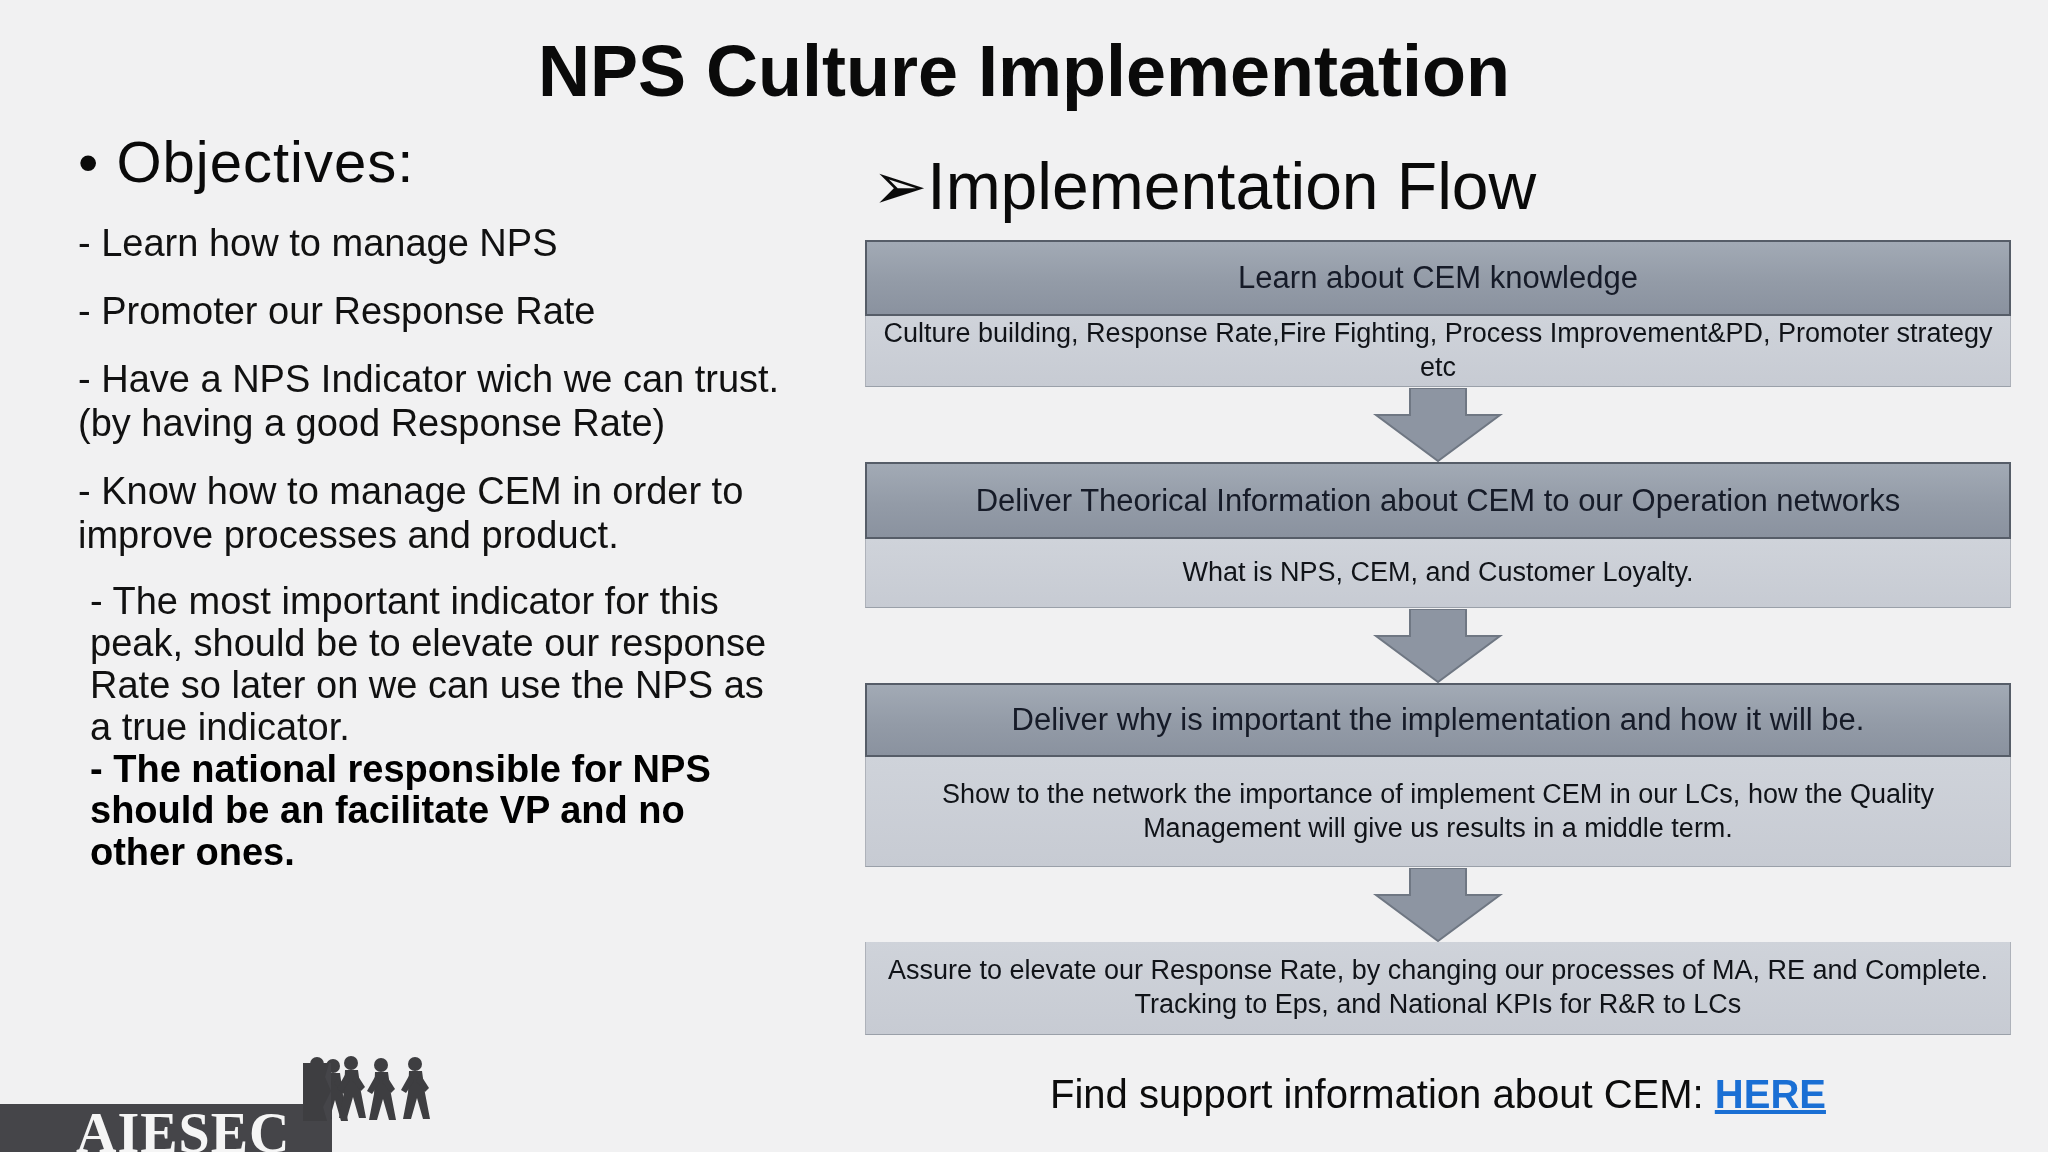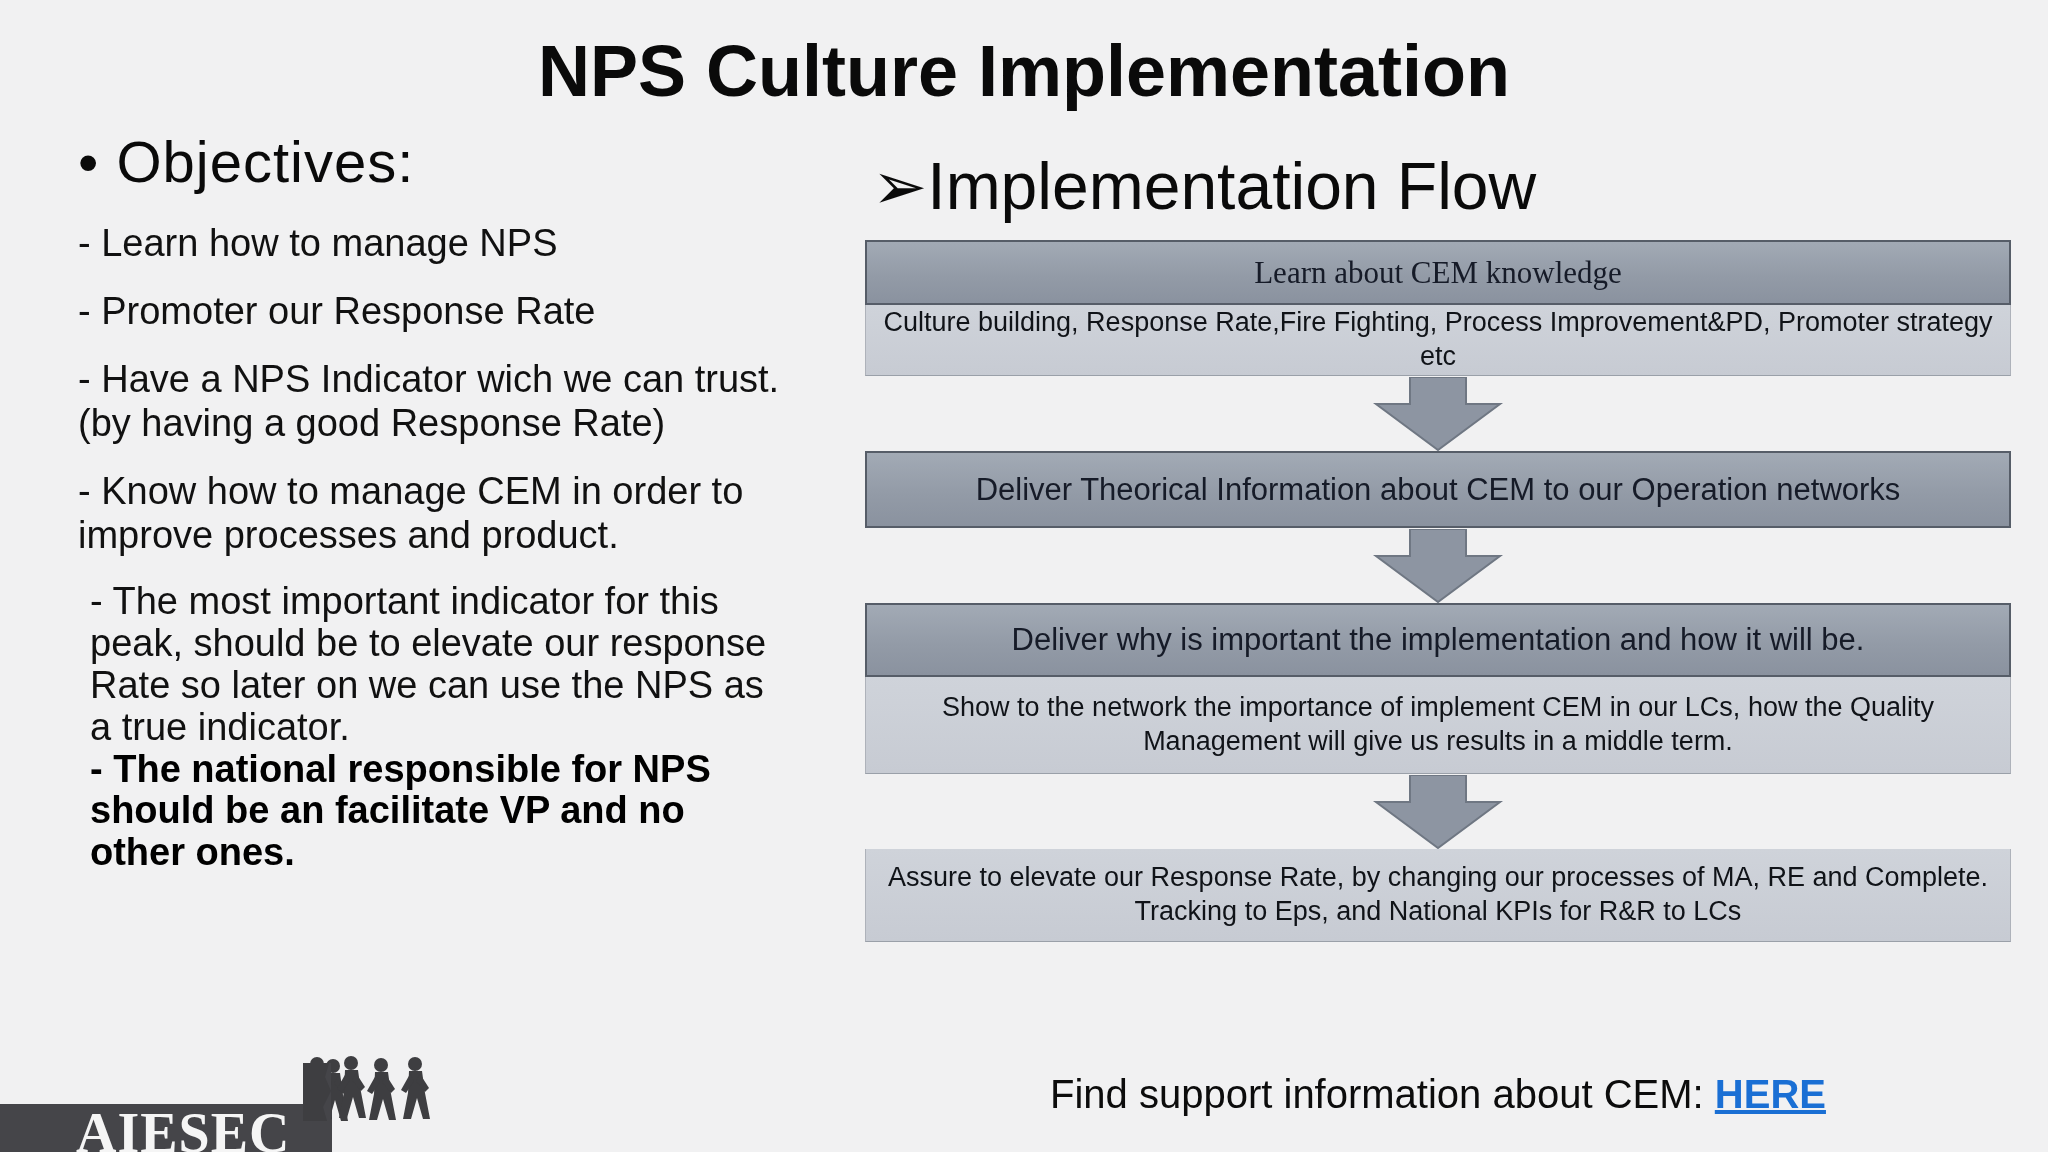--- a/index.html
+++ b/index.html
@@ -55,23 +55,23 @@
   }
   .step-detail {
     background: linear-gradient(180deg, #cfd3da 0%, #c7cbd3 100%);
     border-left: 1px solid #aeb2ba; border-right: 1px solid #aeb2ba;
     border-bottom: 1px solid #9aa0a9;
     display: flex; align-items: center; justify-content: center;
     text-align: center;
     font-size: 27px; color: #101318; line-height: 1.25;
     padding: 6px 8px;
   }
-  .h1 { height: 65px; font-family: Liberation Serif, serif; }  .d1 { height: 71px; }
+  .h1 { height: 76px; }  .d1 { height: 71px; }
   .h2 { height: 77px; }  .d2 { height: 69px; }
-  .h3 { height: 74px; }  .d3 { height: 97px; }
+  .h3 { height: 74px; }  .d3 { height: 110px; }
   .h4 { height: 75px; }  .d4 { height: 93px; }
   .flow-arrow { display: block; margin: 0 auto; }
   .arrow-gap { height: 75px; display: flex; align-items: center; justify-content: center; }
 
   
   .footer-line {
     position: absolute; left: 865px; top: 1072px; width: 1146px;
     text-align: center; font-size: 40px; color: #0c0c0c;
   }
   .footer-link {
@@ -120,20 +120,21 @@
     </div>
 
     <div class="arrow-gap">
       <svg class="flow-arrow" width="150" height="74" viewBox="0 0 150 74">
         <polygon points="47,0 103,0 103,27 137,27 75,73 13,27 47,27" fill="#8d95a2" stroke="#6f7783" stroke-width="2"></polygon>
       </svg>
     </div>
 
     <div class="flow-step">
       <div class="step-header h2">Deliver Theorical Information about CEM to our Operation networks</div>
+      <div class="step-detail d2">What is NPS, CEM, and Customer Loyalty.</div>
     </div>
 
     <div class="arrow-gap">
       <svg class="flow-arrow" width="150" height="74" viewBox="0 0 150 74">
         <polygon points="47,0 103,0 103,27 137,27 75,73 13,27 47,27" fill="#8d95a2" stroke="#6f7783" stroke-width="2"></polygon>
       </svg>
     </div>
 
     <div class="flow-step">
       <div class="step-header h3">Deliver why is important the implementation and how it will be.</div>

